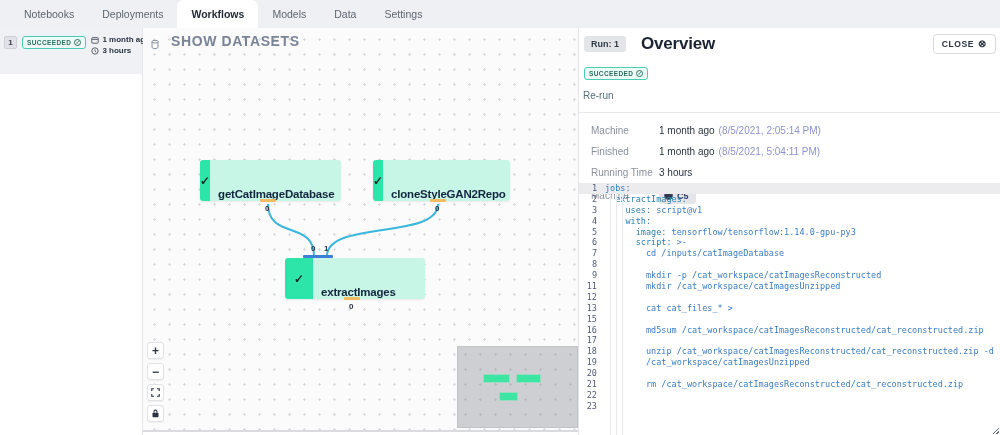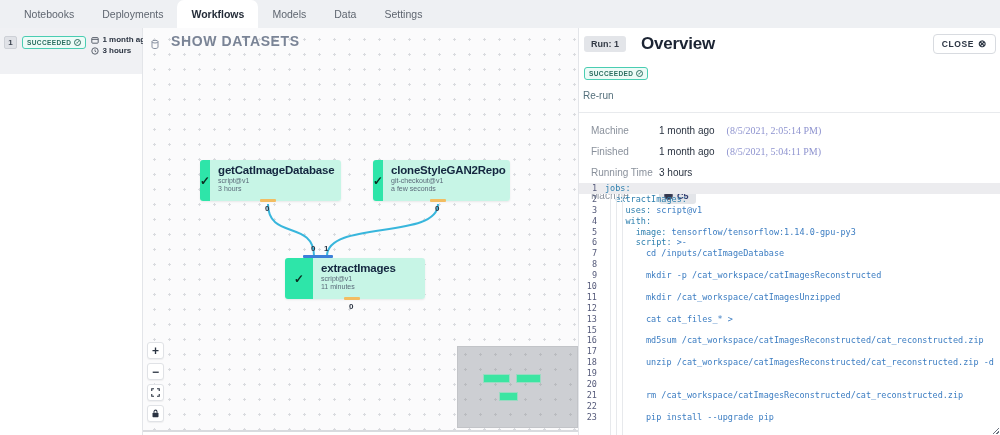--- a/index.html
+++ b/index.html
@@ -61,21 +61,21 @@
   .edges { position:absolute; left:0; top:0; width:435px; height:404px; pointer-events:none; }
   .node {
     position:absolute; display:flex; height:41px; border-radius:3px; overflow:hidden;
     box-shadow:0 1px 2px rgba(0,0,0,.08); cursor:pointer;
   }
   .node-check {
     width:28px; background:#2ee5a9; display:flex; align-items:center; justify-content:center;
     color:#0b2b1f; font-size:12px; font-weight:bold;
   }
   .node-body { background:#c7f5e6; flex:1; padding:4px 8px 0 8px; }
-  .node-title { font-size:11.5px; font-weight:bold; color:#13263f; letter-spacing:-.2px; white-space:nowrap; }
+  .node-title { font-size:11.5px; font-weight:bold; color:#13263f; letter-spacing:-.2px; white-space:nowrap;margin-top:24px; }
   .node-sub { font-size:7px; color:#5b6a7a; margin-top:1px; white-space:nowrap; }
   .port-num { position:absolute; font-size:8px; font-weight:bold; color:#2b3442; }
   .port-bar-out { position:absolute; width:16px; height:3px; background:#f2bd62; border-radius:1px; }
   .port-bar-in { position:absolute; width:30px; height:3px; background:#3d7fd9; border-radius:1px; }
   .ctrls { position:absolute; left:4px; bottom:8px; display:flex; flex-direction:column; gap:4px; }
   .ctrl-btn {
     width:17px; height:17px; background:#fff; border:1px solid #e0e2e6; border-radius:3px;
     display:flex; align-items:center; justify-content:center; font-size:12px; font-weight:bold;
     color:#2b3442; cursor:pointer; box-shadow:0 1px 1px rgba(0,0,0,.05);
   }
@@ -104,21 +104,21 @@
     padding:4px 8px; cursor:pointer;
   }
   .close-btn .x-icon { font-size:10px; line-height:1; }
   .panel-status { padding:8px 0 0 5px; }
   .rerun { display:inline-block; margin:10px 0 0 4px; font-size:10px; color:#55707c; cursor:pointer; }
   .panel hr { border:none; border-top:1px solid #e8eaed; margin:9px 0 0 0; }
   .details { padding:7px 0 0 12px; }
   .detail-row { display:flex; align-items:center; height:21px; font-size:10px; }
   .detail-label { width:68px; color:#8a919c; flex:none; }
   .detail-value { color:#2b3442; }
-  .detail-extra { color:#8e93cf; margin-left:12px;font-family:Liberation Serif, serif; }
+  .detail-extra { color:#8e93cf; margin-left:4px; }
   .machine-row { display:flex; align-items:center; height:21px; font-size:10px; padding-left:12px; margin-top:2px; }
   .machine-badge {
     display:inline-flex; align-items:center; gap:4px; background:#e3e5e9;
     border-radius:3px; padding:3px 7px 3px 5px; font-size:9px; font-weight:bold; color:#2e3a6e;
   }
   .cpu-dot { width:9px; height:9px; border-radius:50%; background:#33374d; border:1.5px solid #565a72; }
   
   .code-area {
     position:absolute; left:0; right:0; top:155px; bottom:0; overflow:hidden;
     font-family:"DejaVu Sans Mono", monospace; font-size:8.5px; line-height:10.9px;
@@ -325,31 +325,30 @@
       <div>
           <div class="code-row hl"><span class="ln">1</span><span class="lt"><span class="ck">jobs:</span><span class="cv"></span></span></div>
           <div class="code-row"><span class="ln">2</span><span class="lt"><span class="ck">  extractImages:</span><span class="cv"></span></span></div>
           <div class="code-row"><span class="ln">3</span><span class="lt"><span class="ck">    uses:</span><span class="cv"> script@v1</span></span></div>
           <div class="code-row"><span class="ln">4</span><span class="lt"><span class="ck">    with:</span><span class="cv"></span></span></div>
           <div class="code-row"><span class="ln">5</span><span class="lt"><span class="ck">      image:</span><span class="cv"> tensorflow/tensorflow:1.14.0-gpu-py3</span></span></div>
           <div class="code-row"><span class="ln">6</span><span class="lt"><span class="ck">      script:</span><span class="cv"> &gt;-</span></span></div>
           <div class="code-row"><span class="ln">7</span><span class="lt cv">        cd /inputs/catImageDatabase</span></div>
           <div class="code-row"><span class="ln">8</span><span class="lt cv"></span></div>
           <div class="code-row"><span class="ln">9</span><span class="lt cv">        mkdir -p /cat_workspace/catImagesReconstructed</span></div>
-          <div class="code-row"><span class="ln">10</span><span class="lt cv"></span></div>
           <div class="code-row"><span class="ln">11</span><span class="lt cv">        mkdir /cat_workspace/catImagesUnzipped</span></div>
           <div class="code-row"><span class="ln">12</span><span class="lt cv"></span></div>
           <div class="code-row"><span class="ln">13</span><span class="lt cv">        cat cat_files_* &gt;</span></div>
           <div class="code-row"><span class="ln">15</span><span class="lt cv"></span></div>
           <div class="code-row"><span class="ln">16</span><span class="lt cv">        md5sum /cat_workspace/catImagesReconstructed/cat_reconstructed.zip</span></div>
           <div class="code-row"><span class="ln">17</span><span class="lt cv"></span></div>
           <div class="code-row"><span class="ln">18</span><span class="lt cv">        unzip /cat_workspace/catImagesReconstructed/cat_reconstructed.zip -d</span></div>
-          <div class="code-row"><span class="ln">19</span></div>
+          <div class="code-row"><span class="ln">19</span><span class="lt cv">        /cat_workspace/catImagesUnzipped</span></div>
           <div class="code-row"><span class="ln">20</span><span class="lt cv"></span></div>
           <div class="code-row"><span class="ln">21</span><span class="lt cv">        rm /cat_workspace/catImagesReconstructed/cat_reconstructed.zip</span></div>
           <div class="code-row"><span class="ln">22</span><span class="lt cv"></span></div>
-          <div class="code-row"><span class="ln">23</span><span class="lt cv">        pip install --upgrade pip</span></div>
+          <div class="code-row"><span class="ln">23</span></div>
         </div>
       <div class="resize-grip"></div>
     </div>
   </div>
 
 </div>
 
 </body></html>

